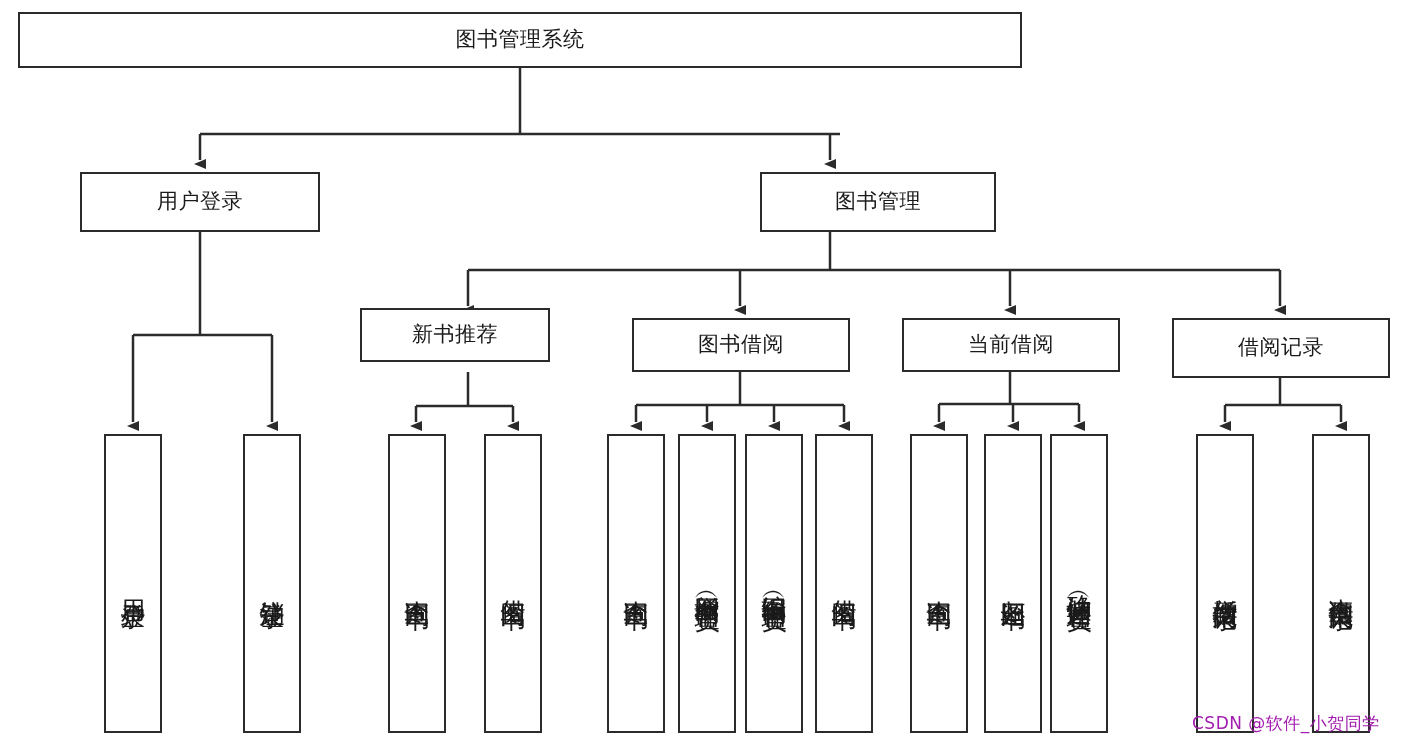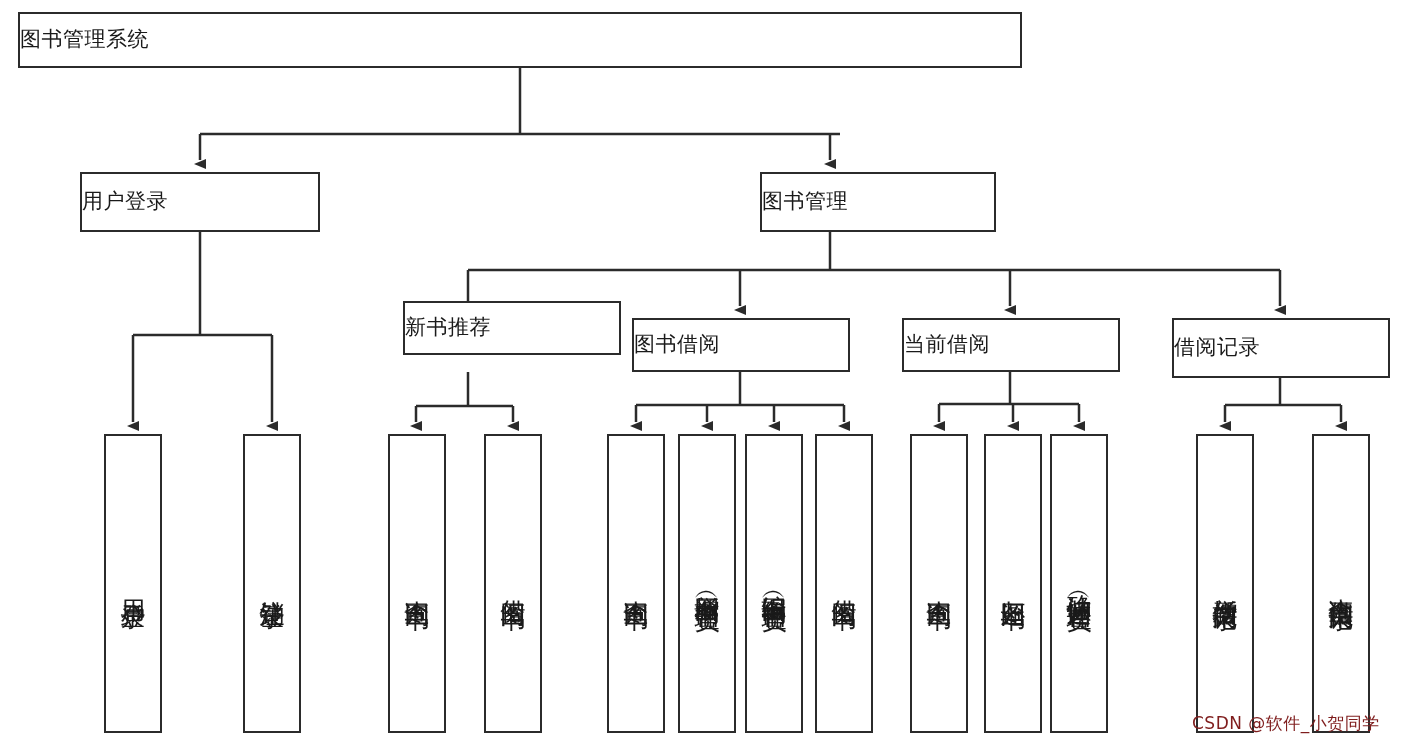--- a/index.html
+++ b/index.html
@@ -26,21 +26,21 @@
     width: 1405px;
     height: 747px;
   }
   .node {
     position: absolute;
     box-sizing: border-box;
     background: #ffffff;
     border: 2px solid #2b2b2b;
     display: flex;
     align-items: center;
-    justify-content: flex-start;
+    justify-content: center;
     color: #1a1a1a;
   }
   .node-label {
     display: block;
     text-align: center;
     line-height: 1.22;
     color: #1a1a1a;
   }
   
   .node.h .node-label {
@@ -59,21 +59,21 @@
     font-size: 25px;
     letter-spacing: 2px;
     line-height: 1;
     white-space: nowrap;
   }
   #watermark {
     position: absolute;
     left: 1192px;
     top: 712px;
     font-size: 17px;
-    color: #7f1d1d;
+    color: #a21caf;
     white-space: nowrap;
     letter-spacing: 0.5px;
   }
 </style>
 </head>
 <body>
 
 <div id="diagram-root">
 
   <svg class="connectors" viewBox="0 0 1405 747" xmlns="http://www.w3.org/2000/svg">
@@ -130,21 +130,21 @@
     <span class="node-label">图书管理系统</span>
   </div>
 
   <div class="node h" style="left:80px; top:172px; width:240px; height:60px;">
     <span class="node-label">用户登录</span>
   </div>
   <div class="node h" style="left:712px; top:172px; width:236px; height:60px;margin-left:48px;">
     <span class="node-label">图书管理</span>
   </div>
 
-  <div class="node h" style="left:360px; top:301px; width:218px; height:54px;margin-left:43px;">
+  <div class="node h" style="left:360px; top:308px; width:190px; height:54px;">
     <span class="node-label">新书推荐</span>
   </div>
   <div class="node h" style="left:902px; top:318px; width:218px; height:54px;">
     <span class="node-label">当前借阅</span>
   </div>
   <div class="node h" style="left:632px; top:318px; width:218px; height:54px;">
     <span class="node-label">图书借阅</span>
   </div>
   <div class="node h" style="left:1172px; top:318px; width:218px; height:60px;">
     <span class="node-label">借阅记录</span>

